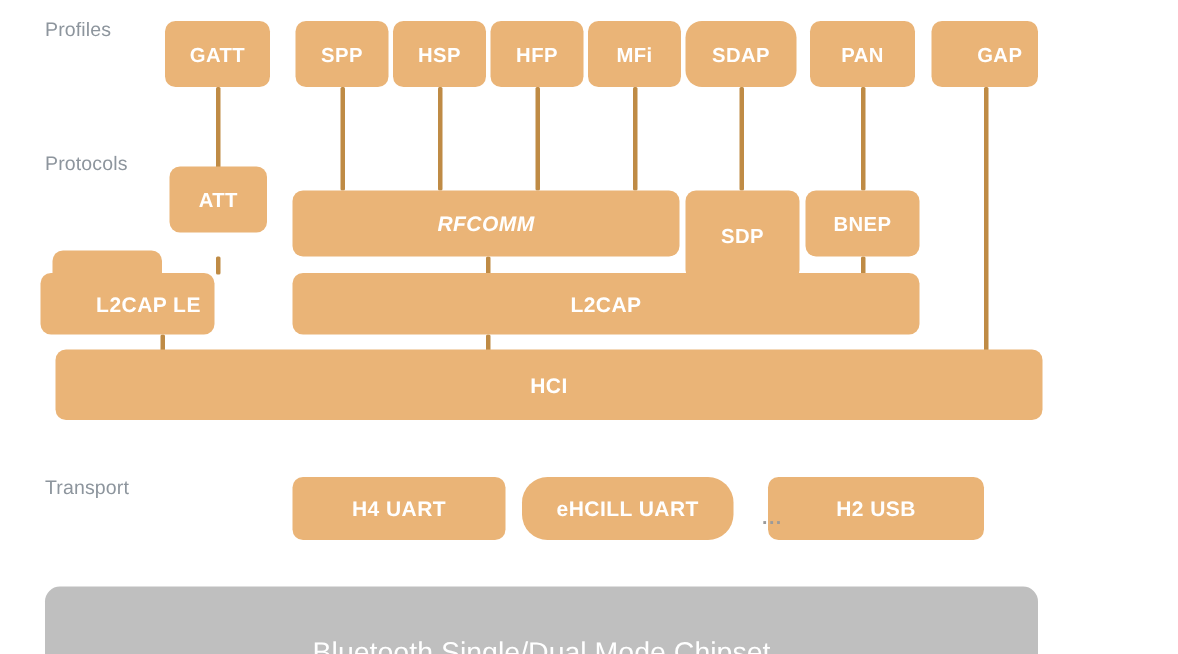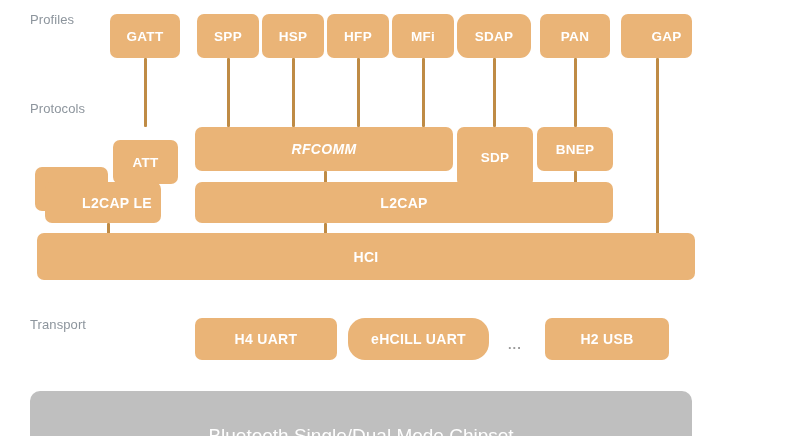--- a/index.html
+++ b/index.html
@@ -111,37 +111,37 @@
       <div class="block" style="left: 262px; top: 14px; width: 62px; height: 44px;">HSP</div>
       <div class="block" style="left: 327px; top: 14px; width: 62px; height: 44px;">HFP</div>
       <div class="block" style="left: 392px; top: 14px; width: 62px; height: 44px;">MFi</div>
       <div class="block" style="left: 457px; top: 14px; width: 74px; height: 44px; border-radius: 11px;">SDAP</div>
       <div class="block" style="left: 540px; top: 14px; width: 70px; height: 44px;">PAN</div>
       <div class="block" style="left: 621px; top: 14px; width: 71px; height: 44px; padding-left: 20px;">GAP</div>
     </div>
 
   <div id="protocols-layer">
       <div class="block" style="left: 35px; top: 127px; width: 73px; height: 44px; margin-top: 40px;">SMP</div>
-      <div class="block" style="left: 113px; top: 140px; width: 65px; height: 44px;">ATT</div>
+      <div class="block" style="left: 113px; top: 111px; width: 65px; height: 44px;">ATT</div>
       <div class="block wide-label" style="left: 195px; top: 127px; width: 258px; height: 44px; font-style: italic;">RFCOMM</div>
       <div class="block" style="left: 457px; top: 127px; width: 76px; height: 60px;">SDP</div>
       <div class="block" style="left: 537px; top: 127px; width: 76px; height: 44px;">BNEP</div>
     </div>
 
   <div id="l2cap-layer">
-      <div class="block wide-label" style="left: 45px; top: 182px; width: 116px; height: 41px; padding-left: 28px;">L2CAP LE</div>
+      <div class="block wide-label" style="left: 27px; top: 182px; width: 116px; height: 41px; padding-left: 28px;">L2CAP LE</div>
       <div class="block wide-label" style="left: 195px; top: 182px; width: 418px; height: 41px;">L2CAP</div>
     </div>
 
   <div class="block wide-label" id="hci-block" style="left: 37px; top: 233px; width: 658px; height: 47px;">HCI</div>
 
   <div id="transport-layer">
       <div class="block wide-label" style="left: 195px; top: 318px; width: 142px; height: 42px;">H4 UART</div>
       <div class="block wide-label" style="left: 348px; top: 318px; width: 141px; height: 42px; border-radius: 17px;">eHCILL UART</div>
-      <div class="block wide-label" style="left: 545px; top: 318px; width: 124px; height: 42px;">H2 USB</div>
+      <div class="block wide-label" style="left: 512px; top: 318px; width: 144px; height: 42px;">H2 USB</div>
     </div>
 
   <div class="ellipsis" style="left:508px; top:338px;">...</div>
 
   <div class="chipset-bar" id="chipset-block" style="left: 30px; top: 391px; width: 662px; height: 60px;">
     <span class="chipset-label">Bluetooth Single/Dual Mode Chipset</span>
   </div>
 
 </div>
 

